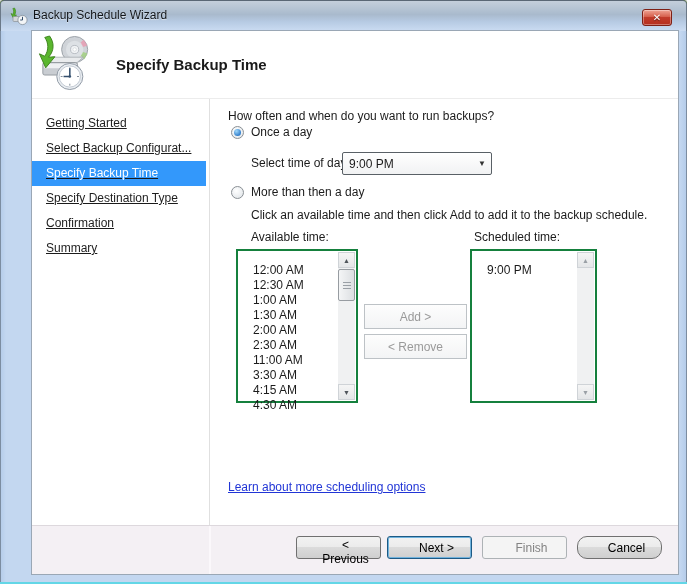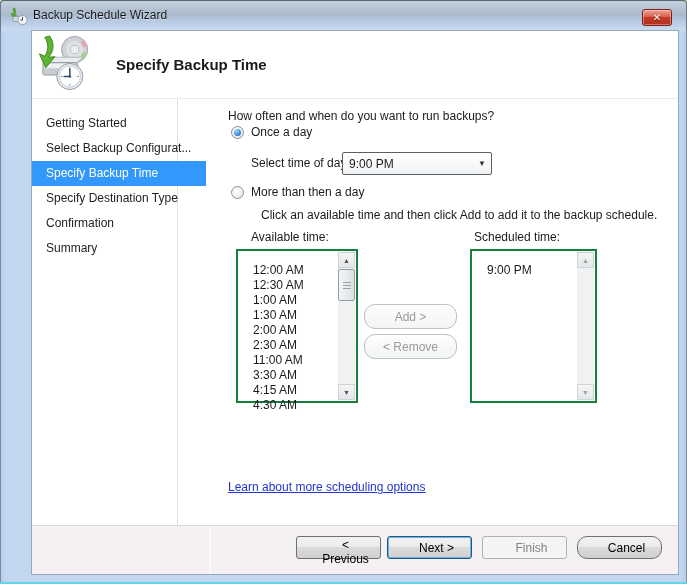--- a/index.html
+++ b/index.html
@@ -23,62 +23,62 @@
          background:linear-gradient(90deg,#b3cbe9,#c3d7f0 6px,#c3d7f0 calc(100% - 7px),#b3cbe9);
          box-shadow:inset 0 -2px 0 #63d6e6, inset 1px 0 0 #7c8da1, inset -1px 0 0 #7c8da1;}
   .client{position:absolute;left:8px;right:9px;top:31px;bottom:10px;background:#fff;
           box-shadow:0 0 0 1px #9aa7b5;margin-left:24px;}
   
   .header{position:absolute;top:0;left:0;right:0;height:67px;background:#fff;border-bottom:1px solid #ececec;}
   .header-icon{position:absolute;left:6px;top:3px;}
   .page-title{position:absolute;left:84px;top:0;height:67px;display:flex;align-items:center;
               font-size:15px;font-weight:bold;color:#1a1a1a;}
   
-  .sidebar{position:absolute;left:0;top:68px;bottom:49px;width:146px;background:#fff;
-           border-right:1px solid #e0e0e0;box-sizing:border-box;padding-top:12px;}
+  .sidebar{position:absolute;left:0;top:68px;bottom:49px;width:178px;background:#fff;
+           border-right:1px solid #e0e0e0;box-sizing:border-box;padding-top:12px;text-decoration:underline;}
   .side-item{height:25px;line-height:25px;padding-left:14px;color:#1e1e1e;white-space:nowrap;}
   .side-item.active{background:#3398fb;color:#fff;width:160px;}
   
   .content{position:absolute;left:179px;right:0;top:68px;bottom:49px;background:#fff;}
   .question{position:absolute;left:17px;top:10px;}
   .radio-row{position:absolute;display:flex;align-items:center;gap:7px;}
   .radio{width:13px;height:13px;border-radius:50%;border:1px solid #8a9095;box-sizing:border-box;
          background:radial-gradient(circle at 40% 35%,#ffffff,#dde2e6);}
   .radio.selected{display:flex;align-items:center;justify-content:center;}
   .radio.selected::after{content:"";width:7px;height:7px;border-radius:50%;
          background:radial-gradient(circle at 35% 30%,#9fd8fb,#2d7ac9 75%);}
   .row-once{left:20px;top:26px;}
   .row-more{left:20px;top:86px;}
   .select-time-label{position:absolute;left:40px;top:57px;}
   .combobox{position:absolute;left:131px;top:53px;width:150px;height:23px;border:1px solid #596066;
             border-radius:2px;box-sizing:border-box;background:linear-gradient(#ffffff,#f1f2f3);
             display:flex;align-items:center;cursor:pointer;}
   .combobox-value{flex:1;padding-left:6px;}
   .combobox-arrow{width:18px;text-align:center;font-size:8px;color:#333;}
-  .instruction{position:absolute;left:50px;top:109px;}
+  .instruction{position:absolute;left:40px;top:109px;}
   .col-label-available{position:absolute;left:40px;top:131px;}
   .col-label-scheduled{position:absolute;left:263px;top:131px;}
   .listbox{position:absolute;border:2px solid #15803d;background:#fff;box-sizing:border-box;padding:12px;}
   .list-available{left:25px;top:150px;width:122px;height:154px;}
   .list-scheduled{left:259px;top:150px;width:127px;height:154px;}
   .list-item{height:15px;line-height:15px;padding-left:3px;white-space:nowrap;}
   .scrollbar{position:absolute;top:1px;bottom:1px;right:1px;width:17px;background:#f0f1f2;}
   .scroll-arrow{position:absolute;left:0;width:17px;height:16px;display:flex;align-items:center;justify-content:center;
                 font-size:7px;color:#4f555b;background:linear-gradient(#f5f5f5,#e4e6e8);border:1px solid #cfd3d7;box-sizing:border-box;}
   .scroll-arrow.up{top:0;}  .scroll-arrow.down{bottom:0;}
   .scroll-arrow.pale{color:#9aa0a6;}
   .scroll-thumb{position:absolute;left:0;top:17px;width:17px;height:32px;box-sizing:border-box;
                 border:1px solid #979ca1;border-radius:2px;background:linear-gradient(90deg,#f4f5f6,#dcdfe2);
                 display:flex;align-items:center;justify-content:center;}
   .scroll-thumb::after{content:"";width:8px;height:7px;
                 background:repeating-linear-gradient(#9aa0a6 0 1px,transparent 1px 3px);}
   .btn{border:1px solid #707070;border-radius:3px;box-sizing:border-box;color:#000;
        background:linear-gradient(#f2f2f2,#ebebeb 50%,#dbdbdb 50%,#cfcfcf);
        font-family:inherit;font-size:12px;cursor:pointer;}
-  .btn-mid{position:absolute;width:93px;height:25px;border:1px solid #bdc2c6;border-radius:11px;
+  .btn-mid{position:absolute;width:103px;height:25px;border:1px solid #bdc2c6;border-radius:0;
            background:linear-gradient(#fdfdfd,#f3f4f5);color:#9a9a9a;cursor:default;}
   .btn-add{left:153px;top:205px;}
   .btn-remove{left:153px;top:235px;}
   .link{position:absolute;left:17px;top:381px;color:#2135d6;text-decoration:underline;cursor:pointer;}
   
   .footer{position:absolute;left:0;right:0;bottom:0;height:49px;background:#f4f0f4;border-top:1px solid #ddd8dd;box-sizing:border-box;}
   .footer-divider{position:absolute;left:177px;top:0;bottom:0;width:2px;background:#fbf8fb;}
   .btn-footer{position:absolute;top:10px;width:85px;height:23px;padding-left:20px;}
   .btn-prev{left:264px;}
   .btn-next{left:355px;border:1px solid #1d5a85;box-shadow:inset 0 0 0 1px #70b2dd;}

